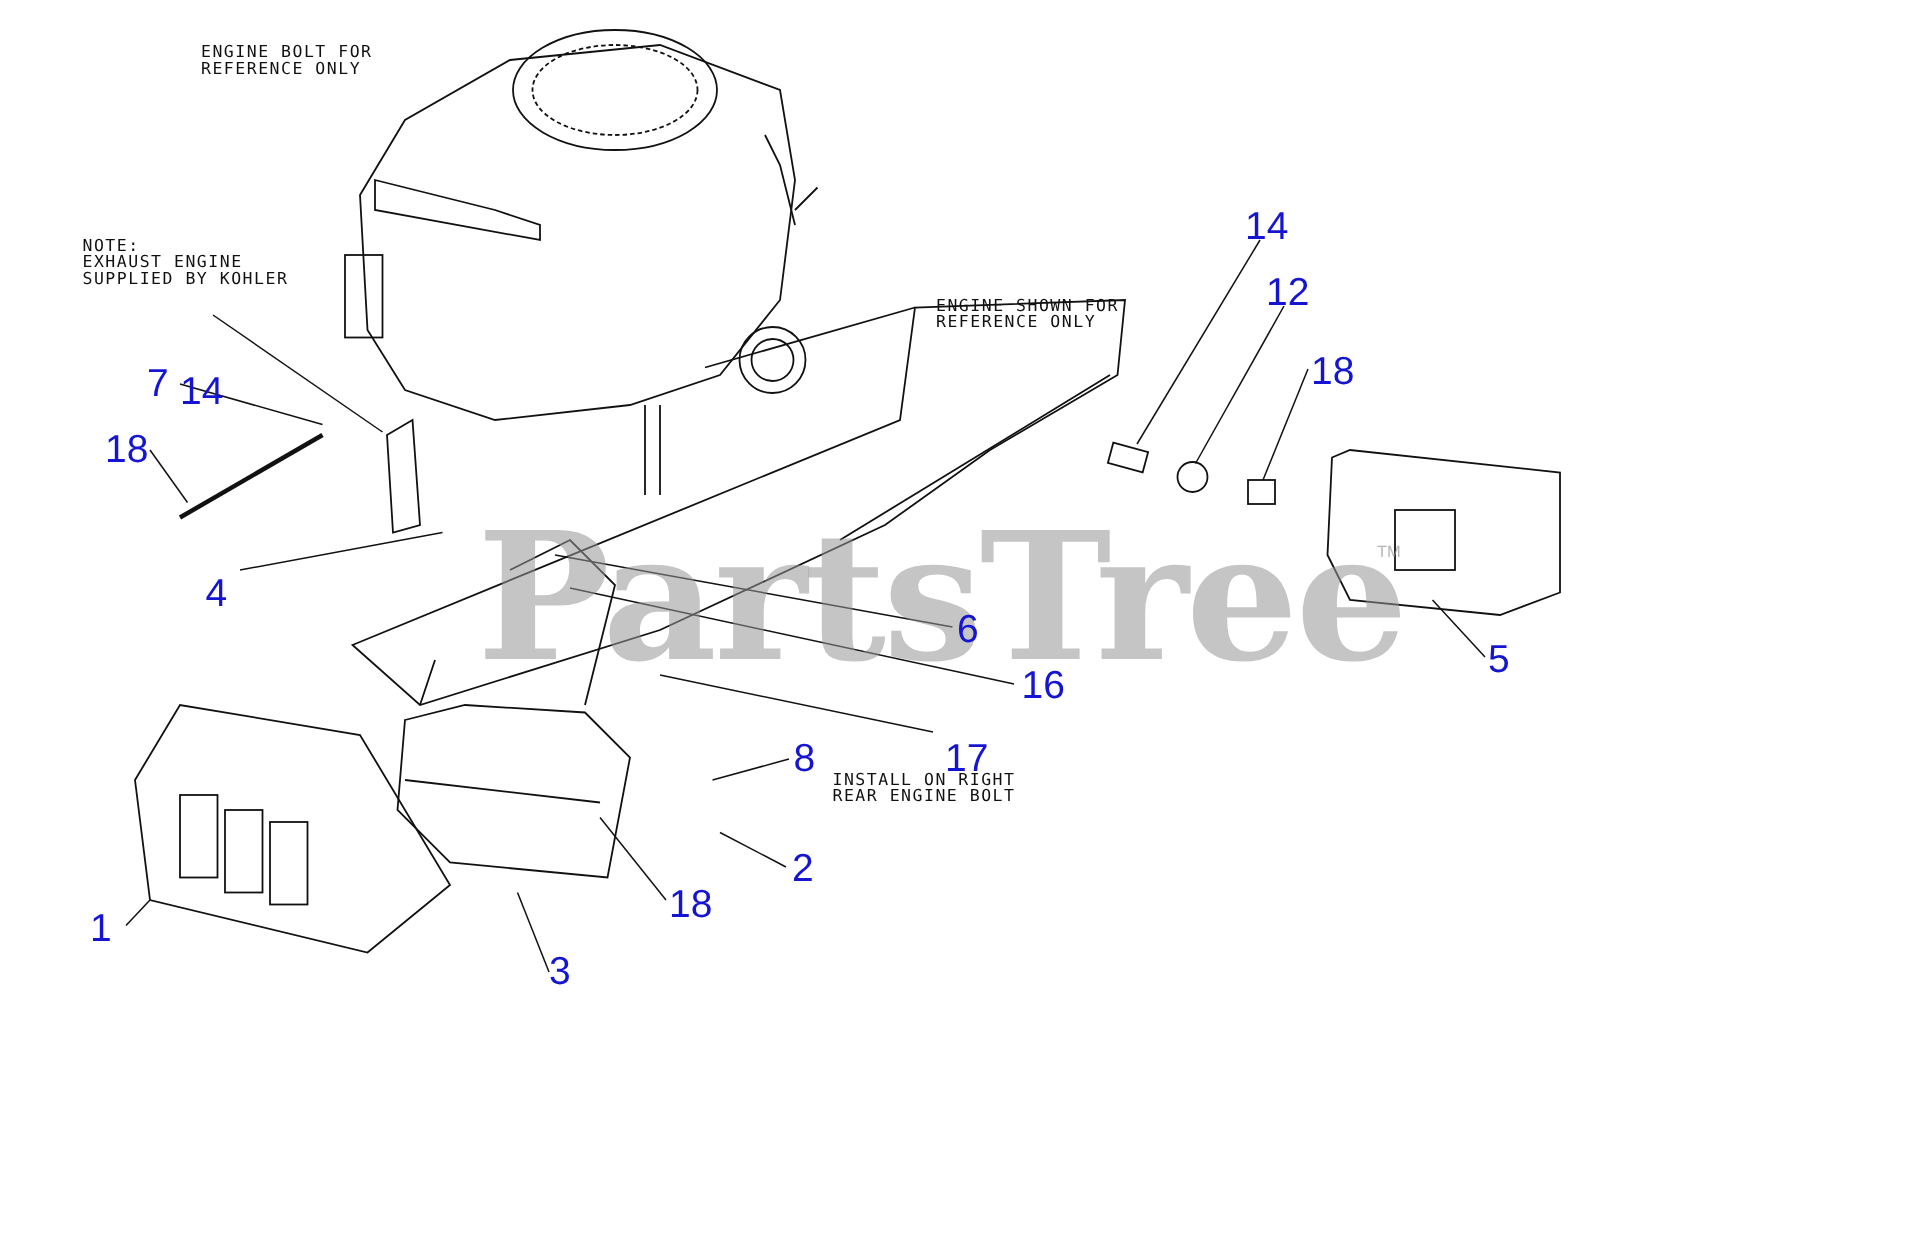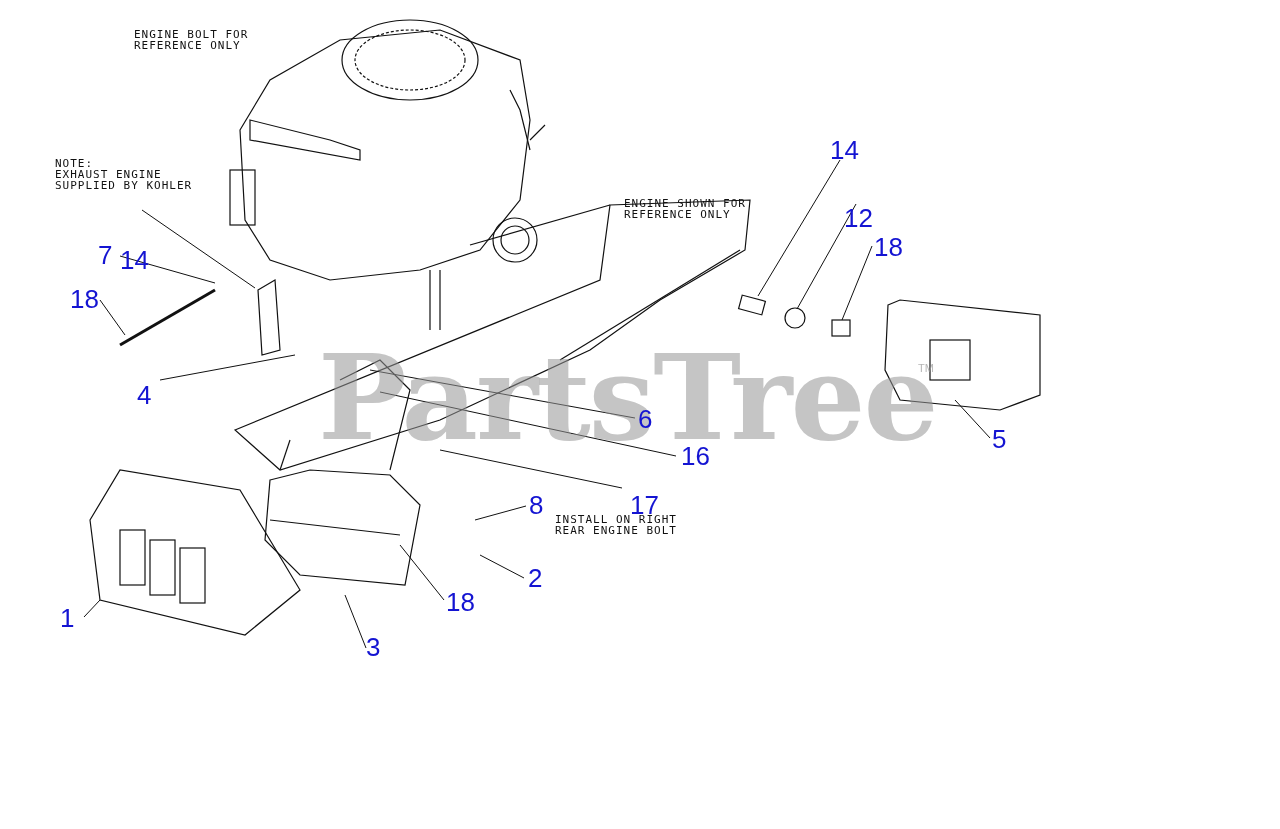--- a/index.html
+++ b/index.html
@@ -98,20 +98,20 @@
       <div class="callout" style="left: 60px; top: 605px;">1</div>
       <div class="callout" style="left: 528px; top: 565px;">2</div>
       <div class="callout" style="left: 366px; top: 634px;">3</div>
       <div class="callout" style="left: 137px; top: 382px;">4</div>
       <div class="callout" style="left: 992px; top: 426px;">5</div>
       <div class="callout" style="left: 638px; top: 406px;">6</div>
       <div class="callout" style="left: 98px; top: 242px;">7</div>
       <div class="callout" style="left: 529px; top: 492px;">8</div>
       <div class="callout" style="left: 830px; top: 137px;">14</div>
       <div class="callout" style="left: 70px; top: 286px;">18</div>
-      <div class="callout" style="left: 844px; top: 181px; margin-top: 24px;">12</div>
+      <div class="callout" style="left: 844px; top: 181px;">12</div>
       <div class="callout" style="left: 681px; top: 443px;">16</div>
       <div class="callout" style="left: 120px; top: 199px; margin-top: 48px;">14</div>
       <div class="callout" style="left: 446px; top: 589px;">18</div>
       <div class="callout" style="left: 874px; top: 234px;">18</div>
       <div class="callout" style="left: 630px; top: 476px; margin-top: 16px;">17</div>
     </div>
 </div>
 
 </body></html>

